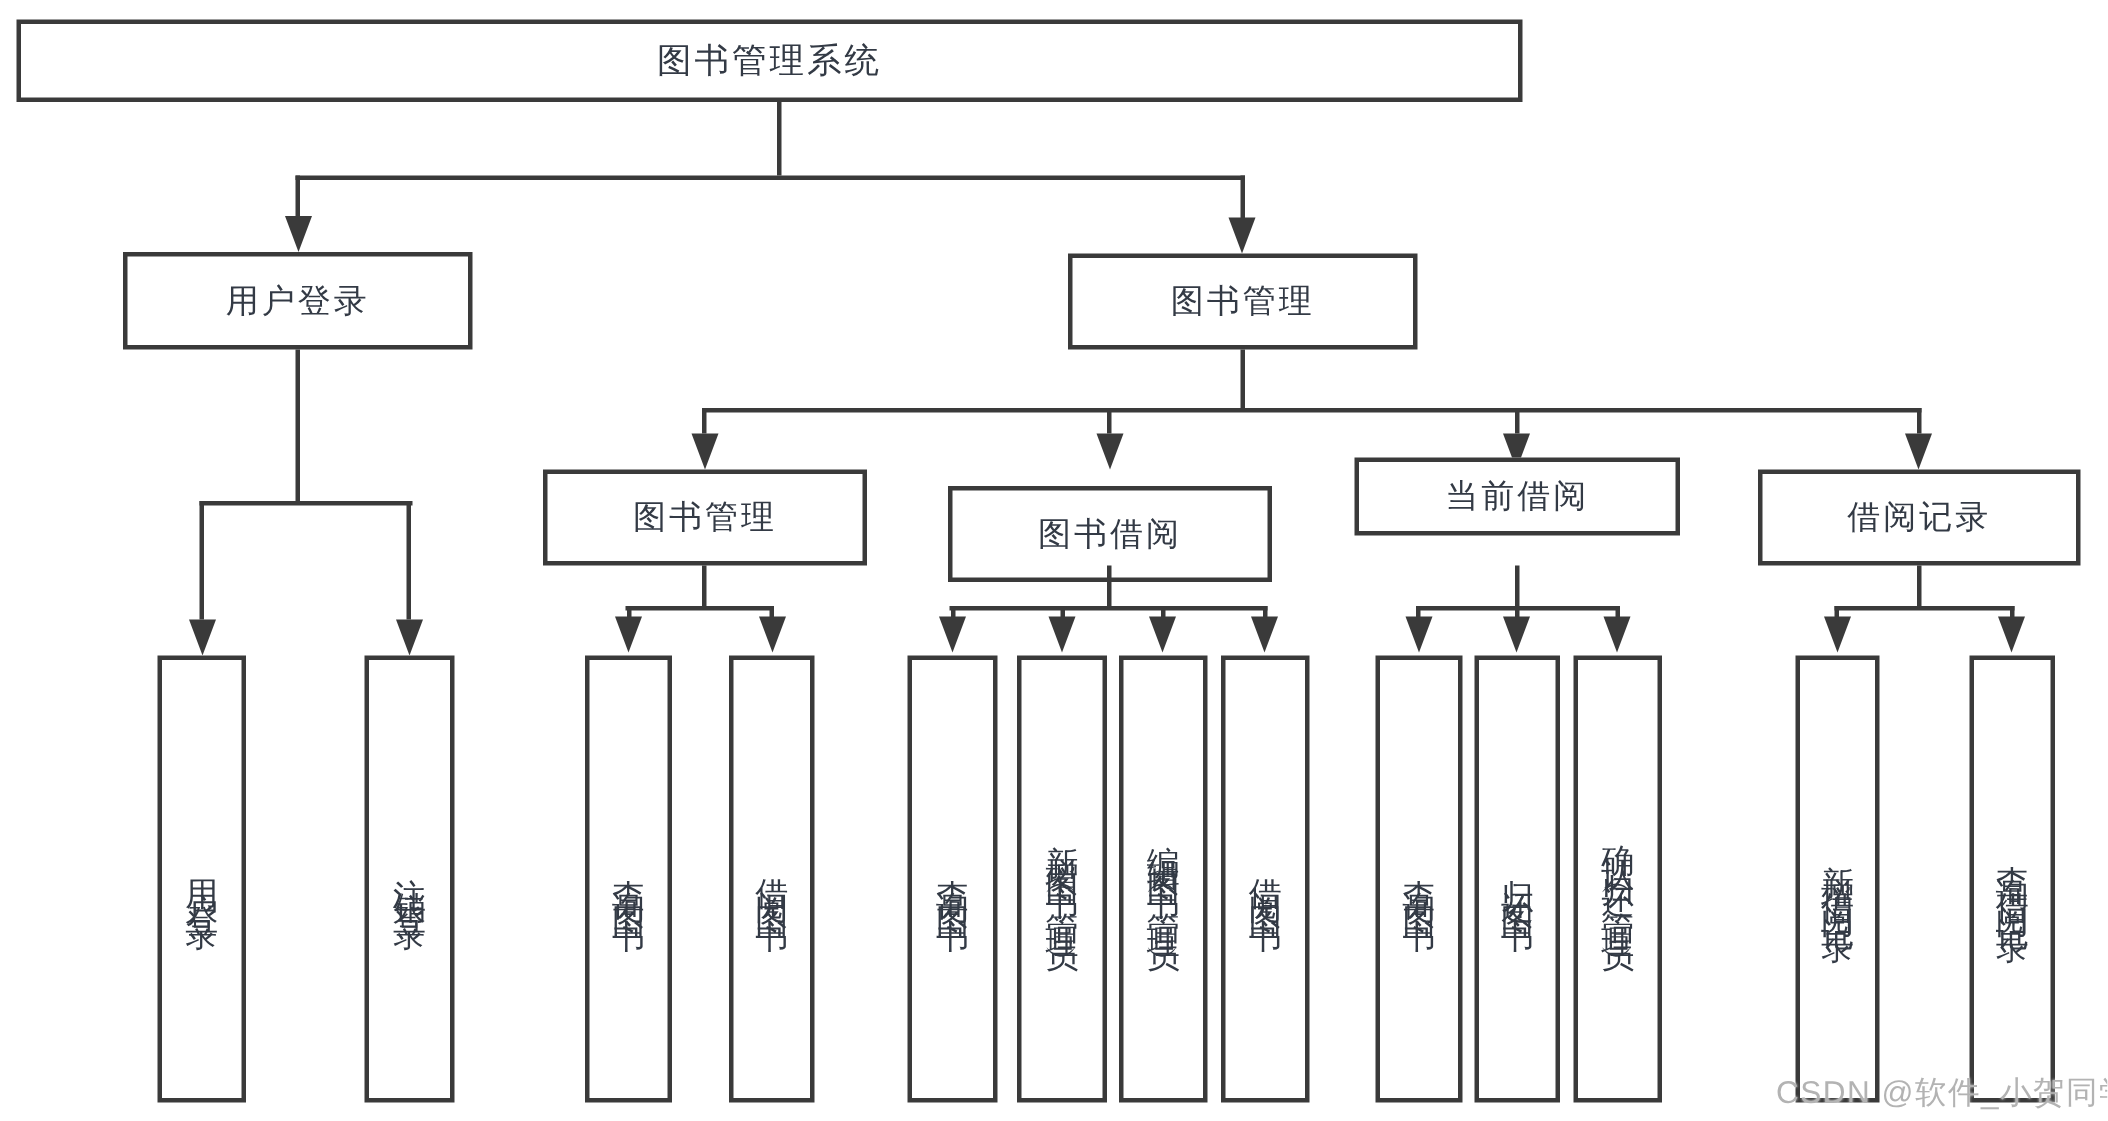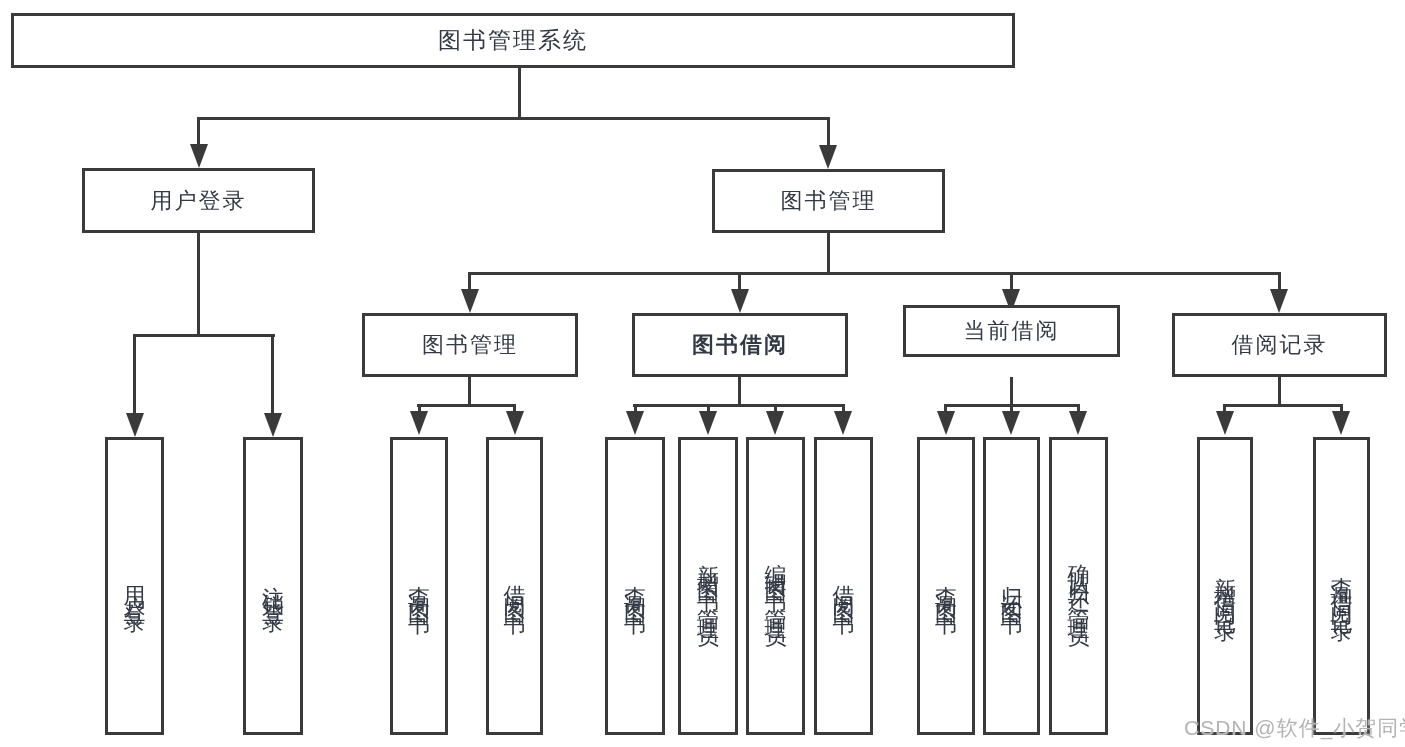--- a/index.html
+++ b/index.html
@@ -59,21 +59,21 @@
   <div class="vline" style="left:468px;top:272px;height:17px;"></div>
   <div class="arrow" style="left:461px;top:289px;"></div>
   <div class="vline" style="left:738px;top:272px;height:17px;"></div>
   <div class="arrow" style="left:731px;top:289px;"></div>
   <div class="vline" style="left:1010px;top:272px;height:17px;"></div>
   <div class="arrow" style="left:1002px;top:289px;"></div>
   <div class="vline" style="left:1278px;top:272px;height:17px;"></div>
   <div class="arrow" style="left:1270px;top:289px;"></div>
 
   <div class="box" style="left:362px;top:313px;width:216px;height:64px;">图书管理</div>
-  <div class="box" style="left:632px;top:313px;width:216px;height:64px;font-weight:bold;">图书借阅</div>
+  <div class="box" style="left:632px;top:324px;width:216px;height:64px;">图书借阅</div>
   <div class="box" style="left:903px;top:305px;width:217px;height:52px;">当前借阅</div>
   <div class="box" style="left:1172px;top:313px;width:215px;height:64px;">借阅记录</div>
 
   <div class="vline" style="left:468px;top:377px;height:27px;"></div>
   <div class="hline" style="left:417px;top:404px;width:99px;"></div>
   <div class="vline" style="left:418px;top:404px;height:8px;"></div>
   <div class="arrow" style="left:410px;top:411px;"></div>
   <div class="vline" style="left:513px;top:404px;height:8px;"></div>
   <div class="arrow" style="left:506px;top:411px;"></div>
 

